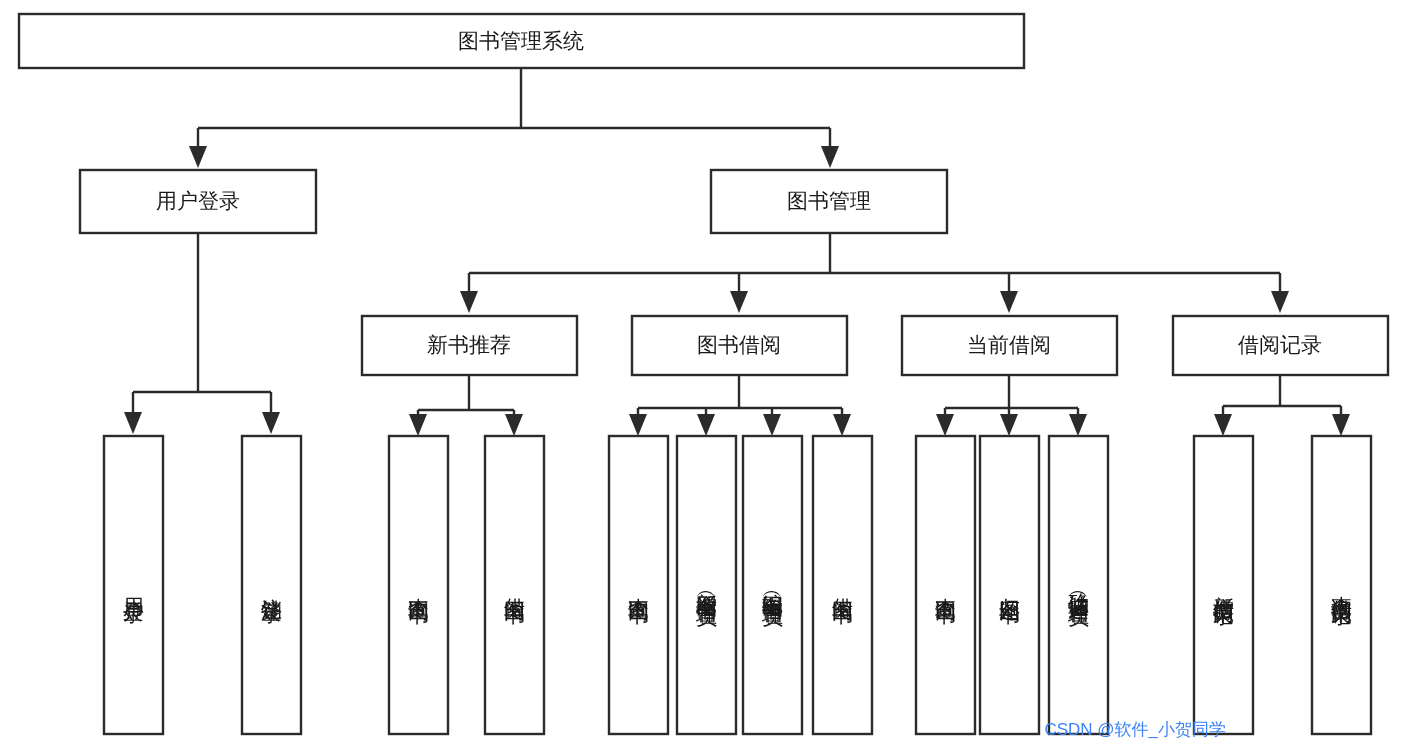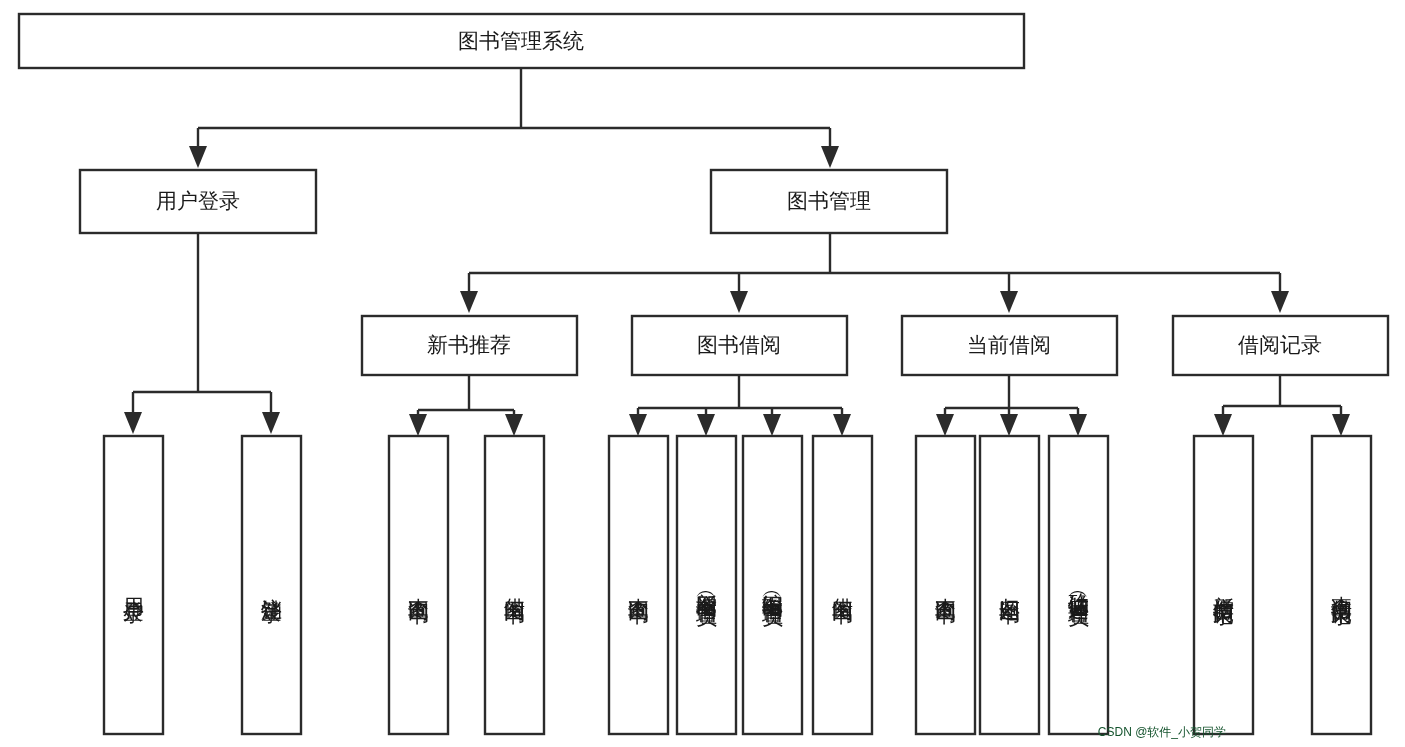--- a/index.html
+++ b/index.html
@@ -55,22 +55,22 @@
     text-orientation: upright;
     letter-spacing: 2px;
     dominant-baseline: central;
     text-anchor: middle;
   }
   .watermark {
     position: absolute;
     right: 12px;
     bottom: 6px;
     font-family: "Liberation Sans", "DejaVu Sans", sans-serif;
-    font-size: 12px;
-    color: #14532d;
+    font-size: 17px;
+    color: #3b82f6;
     white-space: nowrap;
     pointer-events: none;
   }
 </style>
 </head>
 <body>
 
 <div id="diagram-root">
 
   <svg class="diagram-svg" viewBox="0 0 1405 747" xmlns="http://www.w3.org/2000/svg">

